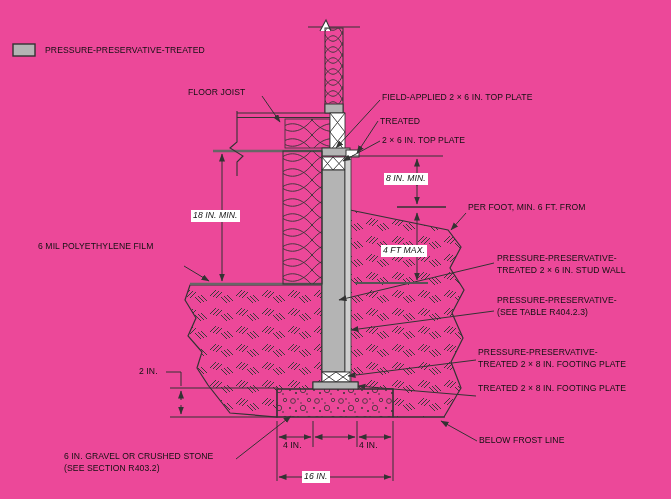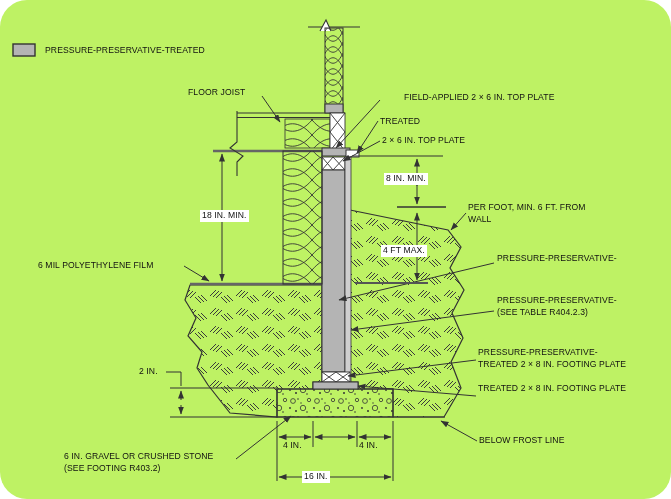--- a/index.html
+++ b/index.html
@@ -1,21 +1,21 @@
 <!DOCTYPE html>
 <html><head>
 <meta charset="utf-8">
 <style>
   html,body{margin:0;padding:0;background:#fff;}
-  #stage{position:relative;width:671px;height:499px;background:#bef264;overflow:hidden;
-         font-family:"Liberation Sans",sans-serif;border-radius:27px;}
+  #stage{position:relative;width:671px;height:499px;background:#ec4899;overflow:hidden;
+         font-family:"Liberation Sans",sans-serif;}
   #drawing{position:absolute;left:0;top:0;}
   .lbl{position:absolute;font-size:8.6px;line-height:11.5px;color:#111;
        white-space:nowrap;letter-spacing:0.1px;}
-  .bg{background:#fff;padding:0 2px;}
+  .bg{background:#fff;padding:0 2px;font-style:italic;}
 </style>
 </head>
 <body>
 
 <div id="stage">
 
 <svg id="drawing" width="671" height="499" viewBox="0 0 671 499" xmlns="http://www.w3.org/2000/svg">
   <defs>
     <marker id="arr" markerWidth="9" markerHeight="8" refX="7.5" refY="3" orient="auto" markerUnits="userSpaceOnUse">
       <path d="M0,0 L8,3 L0,6 Z" fill="#333"></path>
@@ -136,57 +136,57 @@
     <line x1="375" y1="437" x2="391" y2="437" marker-end="url(#arr)"></line>
 
     <line x1="320" y1="477" x2="279" y2="477" marker-end="url(#arr)"></line>
     <line x1="320" y1="477" x2="391" y2="477" marker-end="url(#arr)"></line>
   </g>
 </svg>
 
 <div class="lbl" style="left:45px;top:45px">PRESSURE-PRESERVATIVE-TREATED</div>
 
 <div class="lbl" style="left:188px;top:87px">FLOOR JOIST</div>
-<div class="lbl" style="left:404px;top:92px">FIELD-APPLIED 2 × 6 IN. TOP PLATE</div>
+<div class="lbl" style="left:382px;top:92px">FIELD-APPLIED 2 × 6 IN. TOP PLATE</div>
 <div class="lbl" style="left:380px;top:116px">TREATED</div>
 <div class="lbl" style="left:382px;top:135px">2 × 6 IN. TOP PLATE</div>
 
 <div class="lbl bg" style="left:384px;top:173px">8 IN. MIN.</div>
-<div class="lbl bg" style="left:200px;top:210px">18 IN. MIN.</div>
+<div class="lbl bg" style="left:191px;top:210px">18 IN. MIN.</div>
 <div class="lbl bg" style="left:381px;top:245px">4 FT MAX.</div>
 
 <div class="lbl" style="left:468px;top:202px">
   <div>PER FOOT, MIN. 6 FT. FROM</div>
-  <div>WALL</div>
 </div>
 
 <div class="lbl" style="left:497px;top:253px">
   <div>PRESSURE-PRESERVATIVE-</div>
+  <div>TREATED 2 × 6 IN. STUD WALL</div>
 </div>
 
 <div class="lbl" style="left:497px;top:295px">
   <div>PRESSURE-PRESERVATIVE-</div>
   <div>(SEE TABLE R404.2.3)</div>
 </div>
 
 <div class="lbl" style="left:478px;top:347px">
   <div>PRESSURE-PRESERVATIVE-</div>
   <div>TREATED 2 × 8 IN. FOOTING PLATE</div>
 </div>
 
 <div class="lbl" style="left:478px;top:383px">
   <div>TREATED 2 × 8 IN. FOOTING PLATE</div>
 </div>
 
 <div class="lbl" style="left:479px;top:435px">BELOW FROST LINE</div>
-<div class="lbl" style="left:38px;top:260px">6 MIL POLYETHYLENE FILM</div>
+<div class="lbl" style="left:38px;top:241px">6 MIL POLYETHYLENE FILM</div>
 <div class="lbl" style="left:139px;top:366px">2 IN.</div>
 
 <div class="lbl" style="left:64px;top:451px">
   <div>6 IN. GRAVEL OR CRUSHED STONE</div>
-  <div>(SEE FOOTING R403.2)</div>
+  <div>(SEE SECTION R403.2)</div>
 </div>
 
 <div class="lbl" style="left:283px;top:440px">4 IN.</div>
 <div class="lbl" style="left:359px;top:440px">4 IN.</div>
 <div class="lbl bg" style="left:302px;top:471px">16 IN.</div>
 
 </div>
 
 </body></html>

